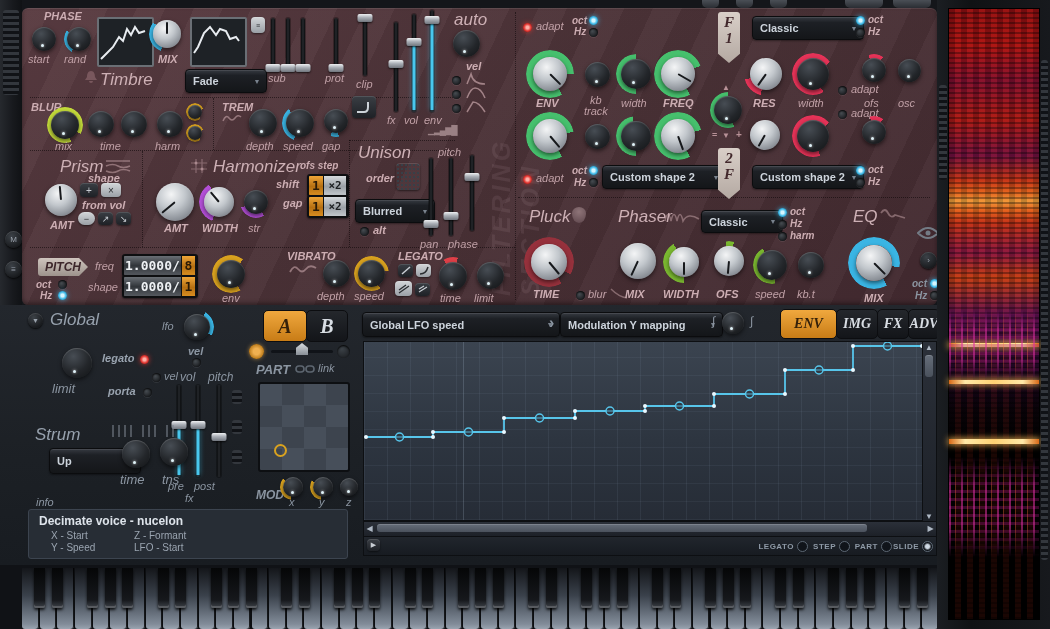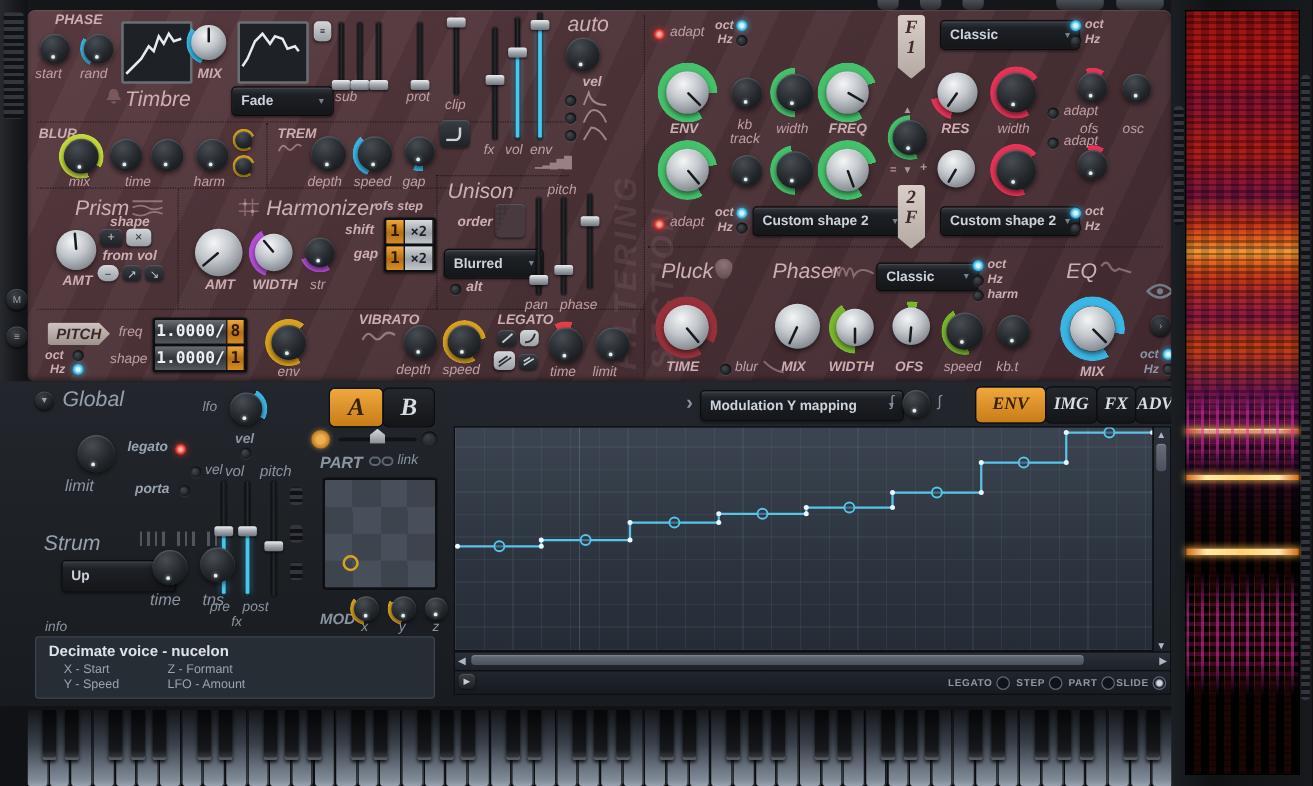--- a/index.html
+++ b/index.html
@@ -713,23 +713,27 @@
     </div>
   <span class="lb dk" style="left:120px;top:472px;font-size:13px">time</span>
   <span class="lb dk" style="left:162px;top:472px;font-size:13px">tns</span>
 
   <span class="lb dk" style="left:36px;top:496px;font-size:11px">info</span>
   <div class="abs" style="left:28px;top:509px;width:318px;height:48px;background:#272d35;border:1px solid #3c444f;border-radius:3px">
     <div class="abs" style="left:10px;top:4px;font:bold 12px 'Liberation Sans',sans-serif;color:#dde3ea">Decimate voice - nucelon</div>
     <div class="abs" style="left:22px;top:20px;font-size:10px;color:#9aa4b0">X - Start</div>
     <div class="abs" style="left:105px;top:20px;font-size:10px;color:#9aa4b0">Z - Formant</div>
     <div class="abs" style="left:22px;top:32px;font-size:10px;color:#9aa4b0">Y - Speed</div>
-    <div class="abs" style="left:105px;top:32px;font-size:10px;color:#9aa4b0">LFO - Amount</div>
-  </div>
-
+    <div class="abs" style="left:105px;top:32px;font-size:10px;color:#9aa4b0">LFO - Start</div>
+  </div>
+
+  <div class="dd" style="left:362px;top:312px;width:182px;height:23px">
+    <span>Global LFO speed</span>
+      <span class="arr"></span>
+  </div>
   <span class="abs" style="left:549px;top:314px;color:#8c96a2;font-weight:bold">›</span>
   <div class="dd" style="left:560px;top:312px;width:147px;height:23px">
     <span>Modulation Y mapping</span>
       <span class="arr"></span>
   </div>
   <span class="abs" style="left:712px;top:314px;color:#8c96a2;font-size:12px">∫</span>
   <div class="knob" style="left:722px;top:312px;width:22px;height:22px">
       <span class="dot"></span>
     </div>
   <span class="abs" style="left:750px;top:314px;color:#8c96a2;font-size:12px;font-style:italic">∫</span>

